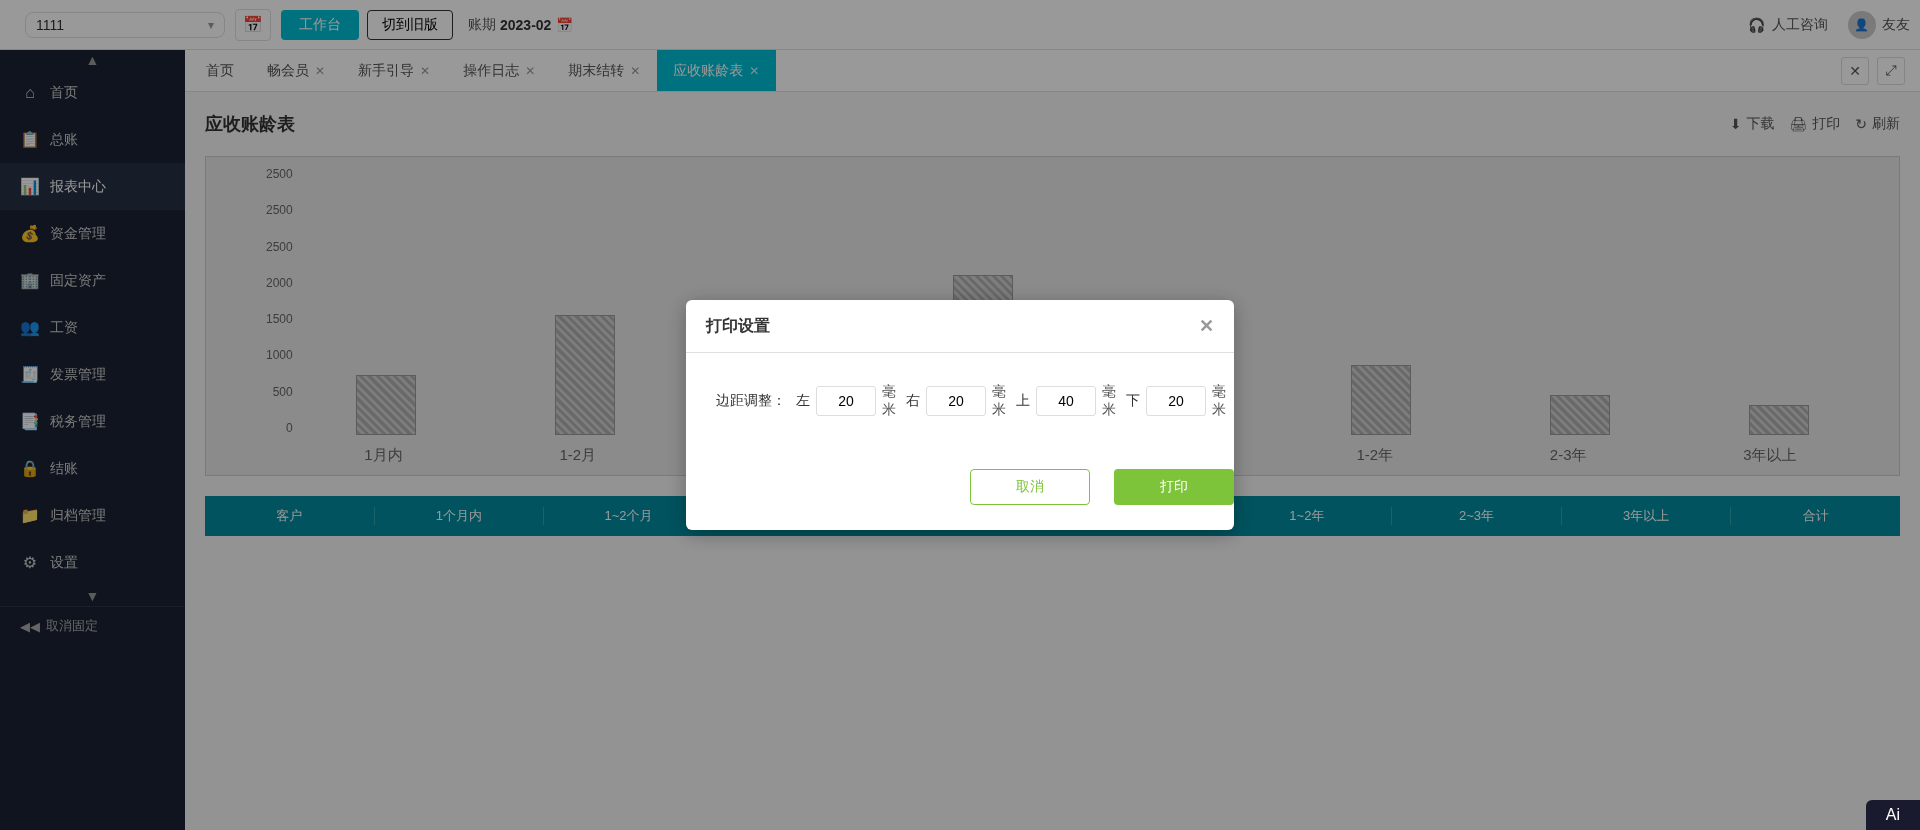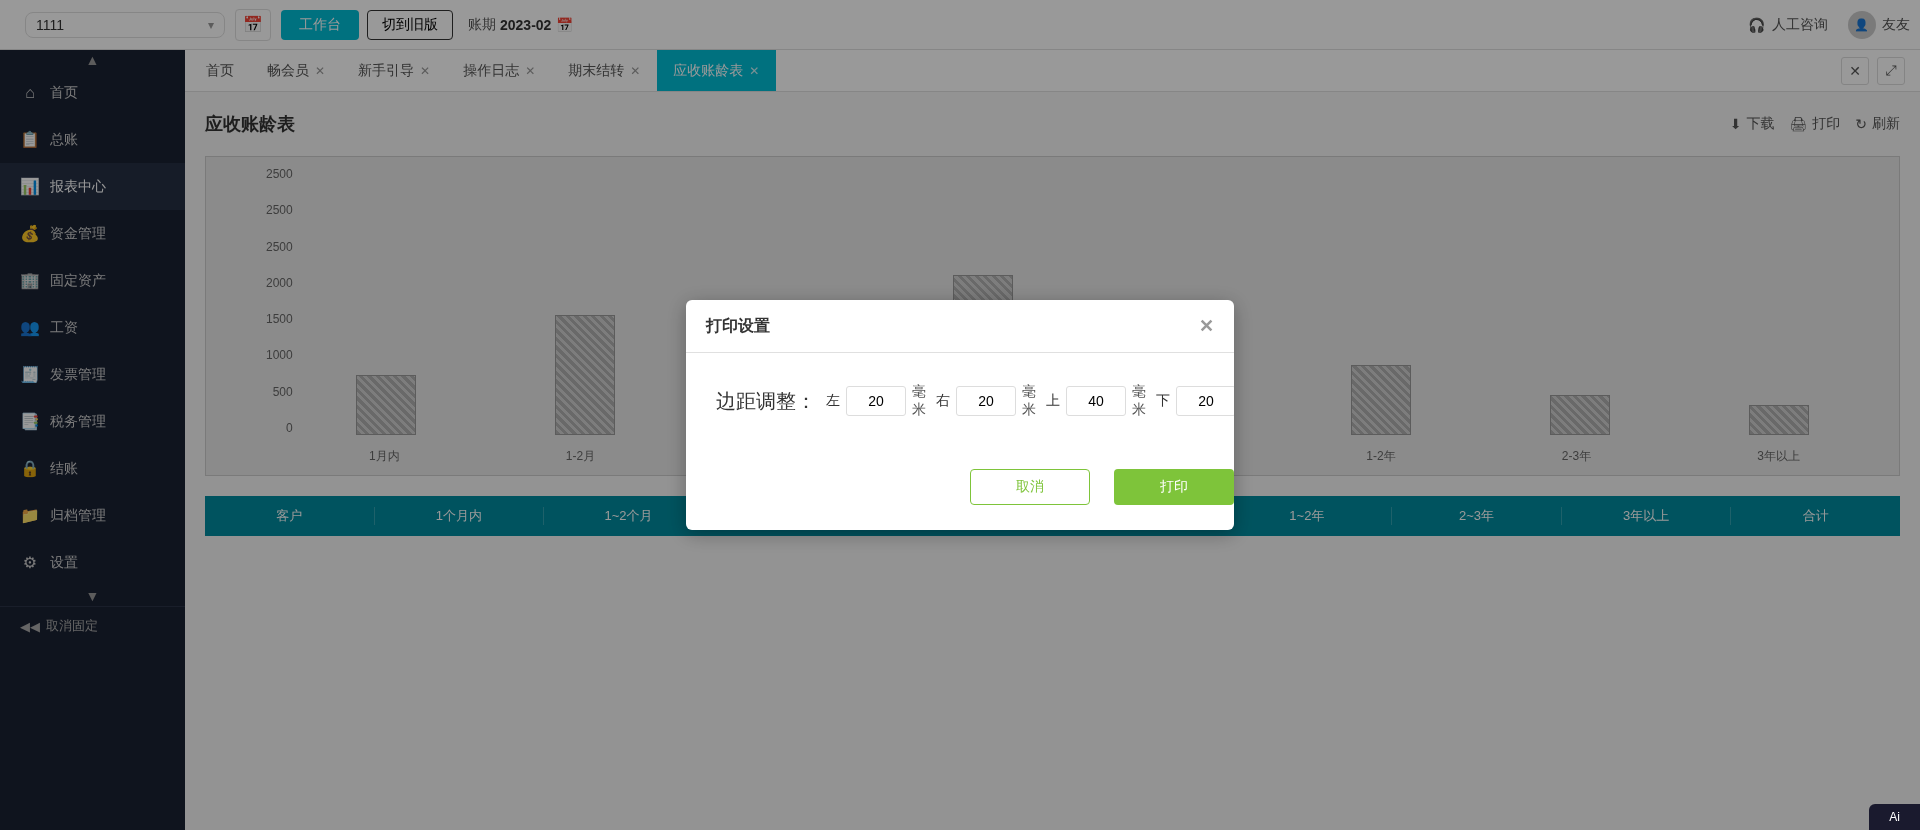--- a/index.html
+++ b/index.html
@@ -326,26 +326,26 @@
         #b0b0b0,
         #b0b0b0 3px,
         #d0d0d0 3px,
         #d0d0d0 6px
       );
       border: 1px solid #999;
     }
     .chart-x-labels {
       position: absolute;
       left: 80px;
-      right: 16px;
+      right: 24px;
       bottom: 10px;
       display: flex;
       justify-content: space-around;
       color: #666;
-      font-size: 12px;
+      font-size: 15px;
     }
 
     
     .bottom-table-header {
       display: flex;
       background: #008b9e;
       color: #fff;
       height: 40px;
       align-items: center;
       font-size: 13px;
@@ -402,21 +402,21 @@
       padding: 30px 30px 20px;
     }
     .margin-row {
       display: flex;
       align-items: center;
       gap: 10px;
       margin-bottom: 30px;
     }
     .margin-label {
       color: #333;
-      font-size: 20px;
+      font-size: 14px;
       flex-shrink: 0;
     }
     .margin-field-group {
       display: flex;
       align-items: center;
       gap: 6px;
     }
     .margin-dir-label {
       color: #333;
       font-size: 14px;
@@ -658,21 +658,21 @@
         <div class="col">6~12个月</div>
         <div class="col">1~2年</div>
         <div class="col">2~3年</div>
         <div class="col">3年以上</div>
         <div class="col">合计</div>
       </div>
     </div>
   </div>
 </div>
 
-<div style="position:fixed;bottom:0;right:0;background:#1a1a2e;color:#fff;padding:6px 20px;font-size:12px;border-radius:6px 0 0 0;z-index:200;">
+<div style="position:fixed;bottom:0;right:0;background:#1a1a2e;color:#fff;padding:6px 20px;font-size:16px;border-radius:6px 0 0 0;z-index:200;">
   <span>Ai</span>
 </div>
 
 <div class="overlay">
   <div class="dialog">
     <div class="dialog-header">
       <span>打印设置</span>
       <span class="dialog-close">✕</span>
     </div>
     <div class="dialog-body">

